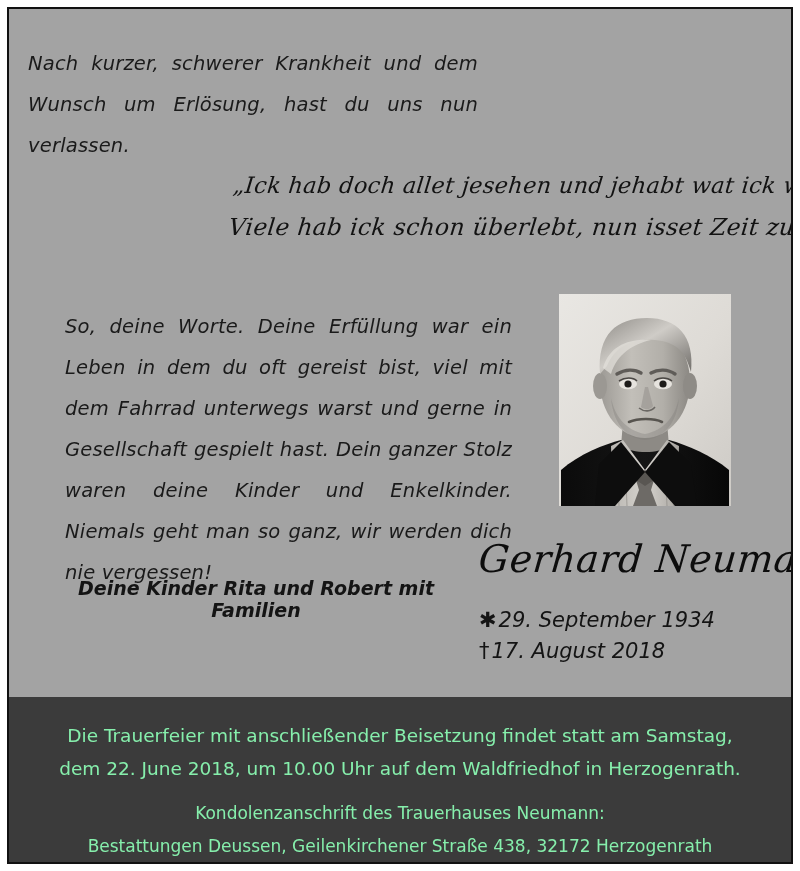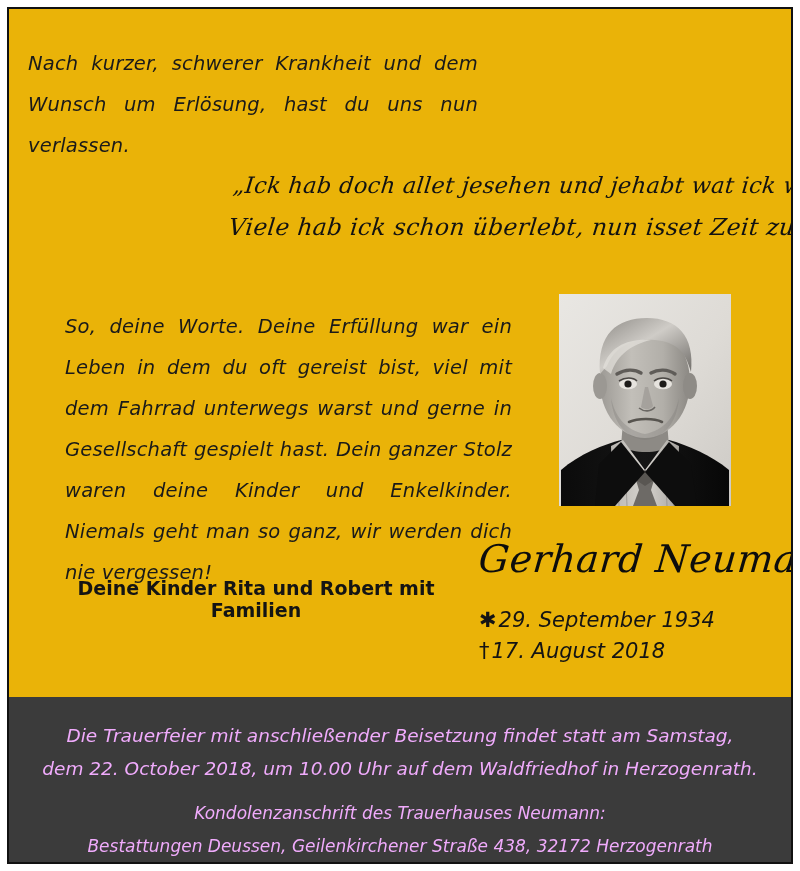--- a/index.html
+++ b/index.html
@@ -36,21 +36,21 @@
     background: #ffffff;
   }
 
   
   .upper {
     position: absolute;
     left: 0;
     top: 0;
     right: 0;
     height: 688px;
-    background: #eab308;
+    background: #a3a3a3;
     overflow: hidden;
   }
 
   
   .hand {
     font-family: "DejaVu Sans", sans-serif;
     font-style: italic;
     color: #1a1a1a;
     letter-spacing: 0.2px;
   }
@@ -101,20 +101,21 @@
     margin-left: 37px;
   }
 
   .signature-family {
     position: absolute;
     left: 47px;
     top: 568px;
     width: 400px;
     font-size: 19px;
     font-weight: bold;
+    font-style: italic;
     text-align: center;
     color: #141414;
     font-family: "DejaVu Sans", sans-serif;
   }
 
   
   .portrait-wrap {
     position: absolute;
     left: 550px;
     top: 285px;
@@ -167,22 +168,21 @@
     background: #3b3b3b;
     color: #f0f0f0;
     overflow: hidden;
   }
   .footer .fblock {
     position: absolute;
     left: 0;
     right: 0;
     text-align: center;
     font-family: "DejaVu Sans", sans-serif;
-    font-style: italic;
-    color: #f0abfc;
+    color: #86efac;
   }
   .footer .fb1 { top: 22px; font-size: 18.5px; line-height: 33px; }
   .footer .fb2 { top: 100px; font-size: 17px; line-height: 33px; }
   .footer .fline { display: block; white-space: nowrap; }
 </style>
 </head>
 <body>
 
 <div id="notice">
   <div class="frame">
@@ -288,21 +288,21 @@
         <span class="dline">
           <span class="sym">†</span><span>17. August 2018</span>
         </span>
       </div>
 
     </div>
 
     <div class="footer">
       <div class="fblock fb1">
         <span class="fline">Die Trauerfeier mit anschließender Beisetzung findet statt am Samstag,</span>
-        <span class="fline">dem 22. October 2018, um 10.00 Uhr auf dem Waldfriedhof in Herzogenrath.</span>
+        <span class="fline">dem 22. June 2018, um 10.00 Uhr auf dem Waldfriedhof in Herzogenrath.</span>
       </div>
       <div class="fblock fb2">
         <span class="fline">Kondolenzanschrift des Trauerhauses Neumann:</span>
         <span class="fline">Bestattungen Deussen, Geilenkirchener Straße 438, 32172 Herzogenrath</span>
       </div>
     </div>
 
   </div>
 </div>
 

